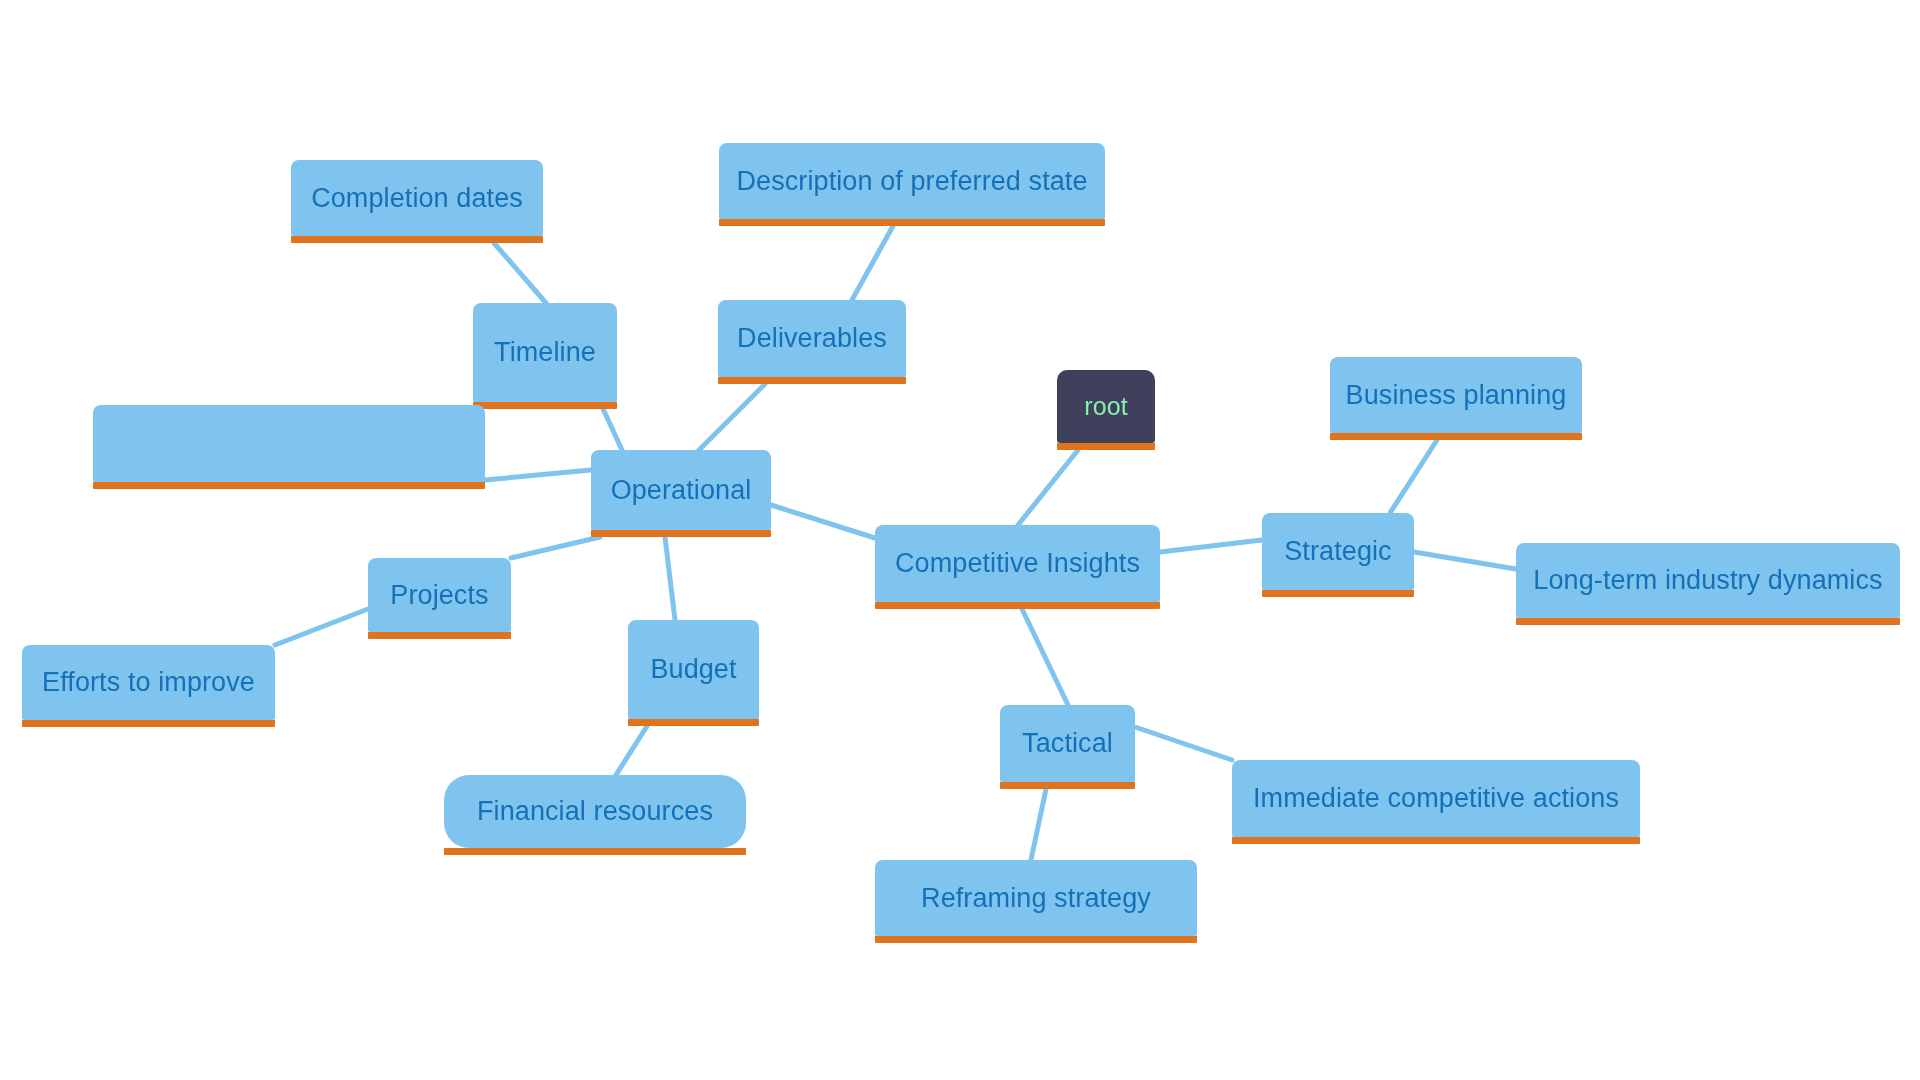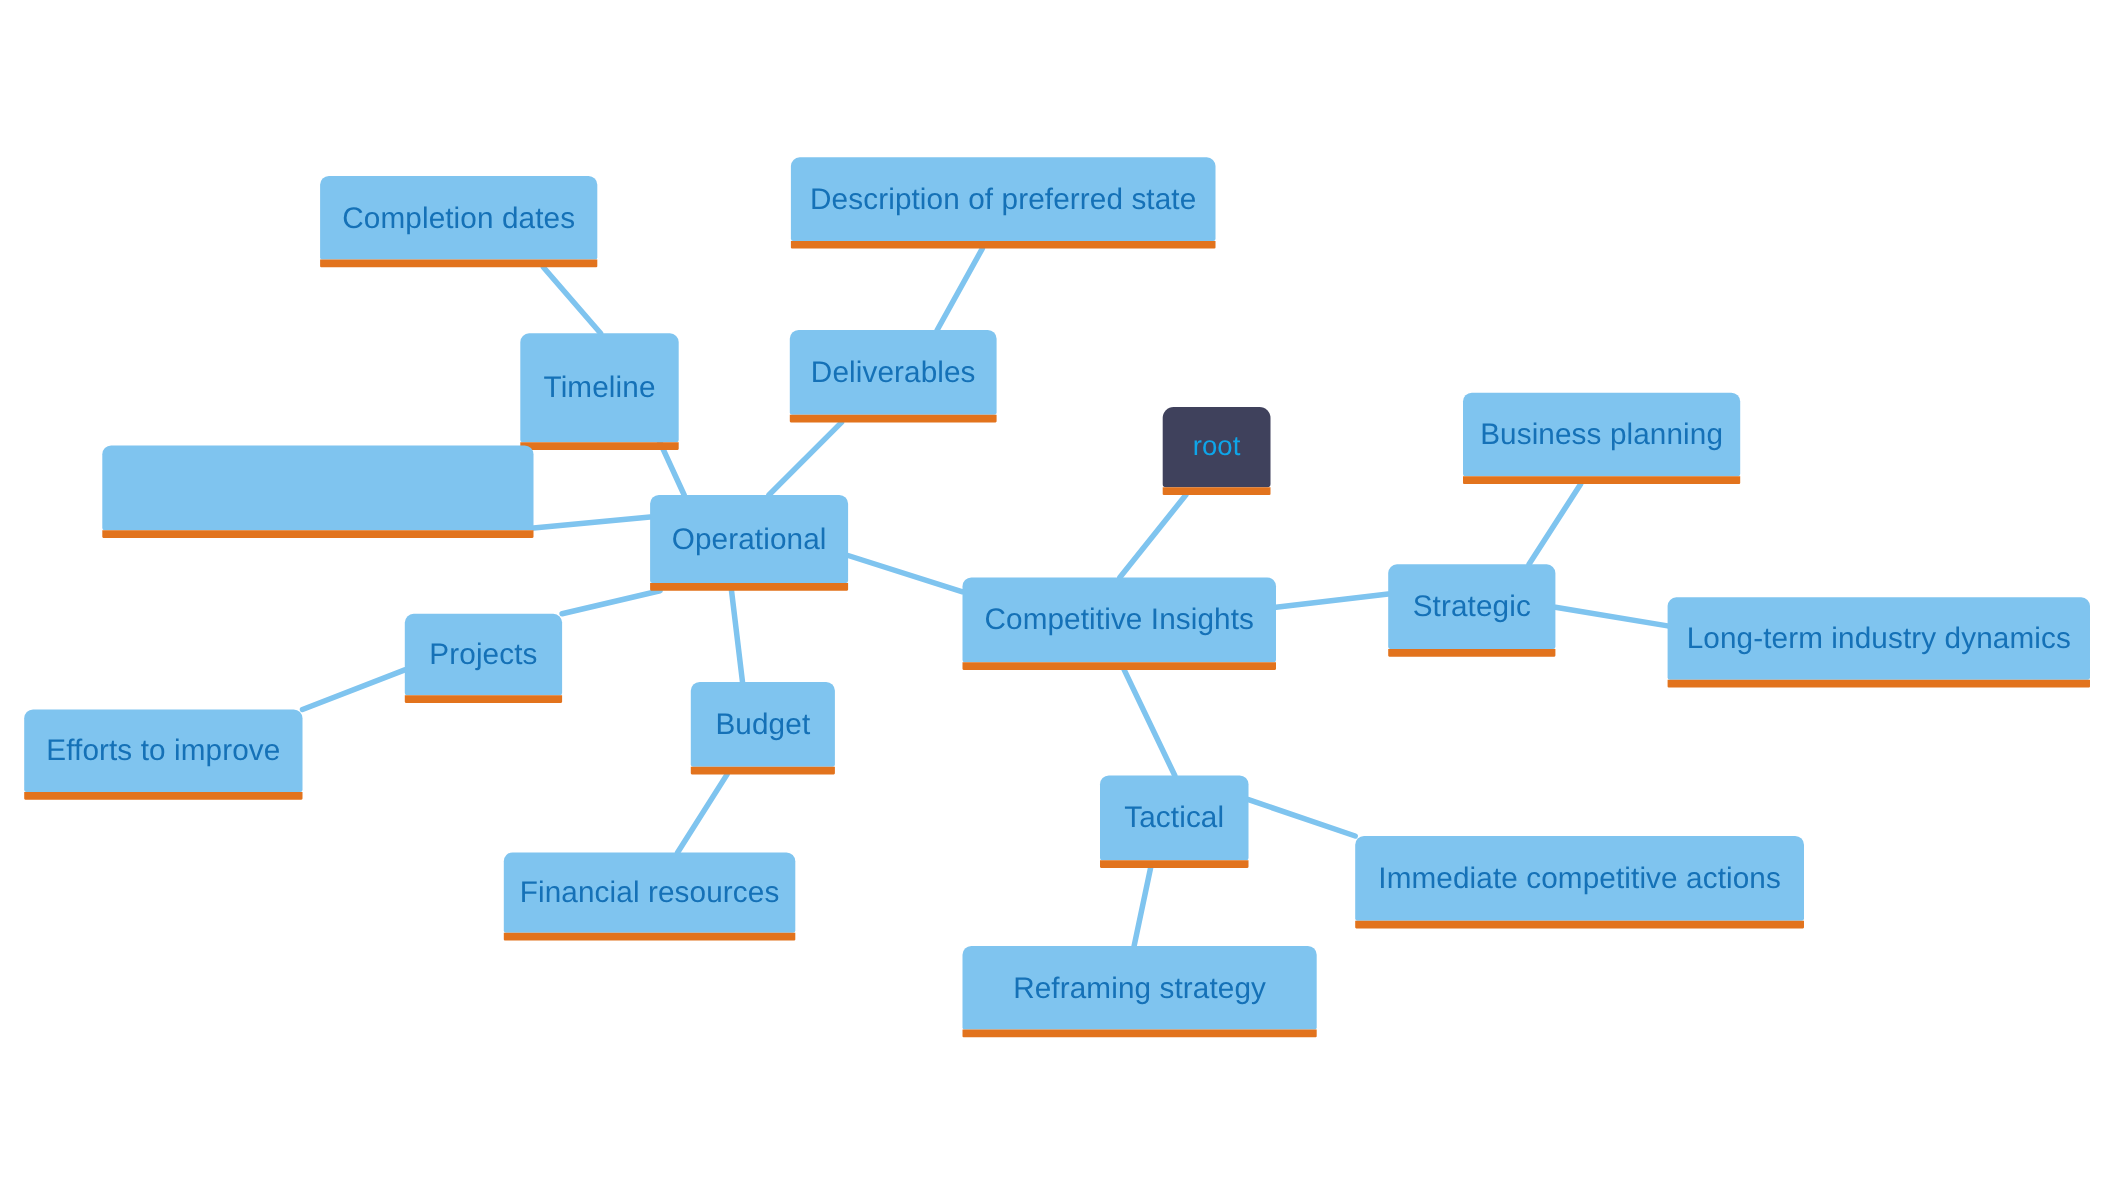--- a/index.html
+++ b/index.html
@@ -56,21 +56,21 @@
   }
   .node.branch .node-label {
     color: #1571B7;
     font-size: 27px;
   }
   .node.root-node {
     background: #3F415C;
     border-radius: 10px 10px 3px 3px;
   }
   .node.root-node .node-label {
-    color: #0ea5e9;
+    color: #86efac;
     font-size: 25px;
   }
 </style>
 </head>
 <body>
 
 <div id="canvas" style="background: rgb(255, 255, 255);">
   <svg id="edge-layer" viewBox="0 0 1920 1080" xmlns="http://www.w3.org/2000/svg">
       <line x1="1078" y1="450" x2="1018" y2="525" stroke="#7FC4EF" stroke-width="5" stroke-linecap="round"></line>
       <line x1="875" y1="538" x2="771" y2="505" stroke="#7FC4EF" stroke-width="5" stroke-linecap="round"></line>
@@ -123,25 +123,25 @@
         <span class="node-underline" style="background: rgb(226, 115, 29);"></span>
       </div>
       <div class="node branch" style="left: 368px; top: 558px; width: 143px; height: 74px;">
         <span class="node-label">Projects</span>
         <span class="node-underline" style="background: rgb(226, 115, 29);"></span>
       </div>
       <div class="node branch" style="left: 22px; top: 645px; width: 253px; height: 75px;">
         <span class="node-label">Efforts to improve</span>
         <span class="node-underline" style="background: rgb(226, 115, 29);"></span>
       </div>
-      <div class="node branch" style="left: 628px; top: 620px; width: 131px; height: 77px;">
+      <div class="node branch" style="left: 628px; top: 620px; width: 131px; height: 99px;">
         <span class="node-label">Budget</span>
         <span class="node-underline" style="background: rgb(226, 115, 29);"></span>
       </div>
-      <div class="node branch" style="left: 458px; top: 775px; width: 265px; height: 73px;">
+      <div class="node branch" style="left: 444px; top: 775px; width: 302px; height: 73px; border-radius: 25px;">
         <span class="node-label">Financial resources</span>
         <span class="node-underline" style="background: rgb(226, 115, 29);"></span>
       </div>
       <div class="node branch" style="left: 1262px; top: 513px; width: 152px; height: 77px;">
         <span class="node-label">Strategic</span>
         <span class="node-underline" style="background: rgb(226, 115, 29);"></span>
       </div>
       <div class="node branch" style="left: 1330px; top: 357px; width: 252px; height: 76px;">
         <span class="node-label">Business planning</span>
         <span class="node-underline" style="background: rgb(226, 115, 29);"></span>

